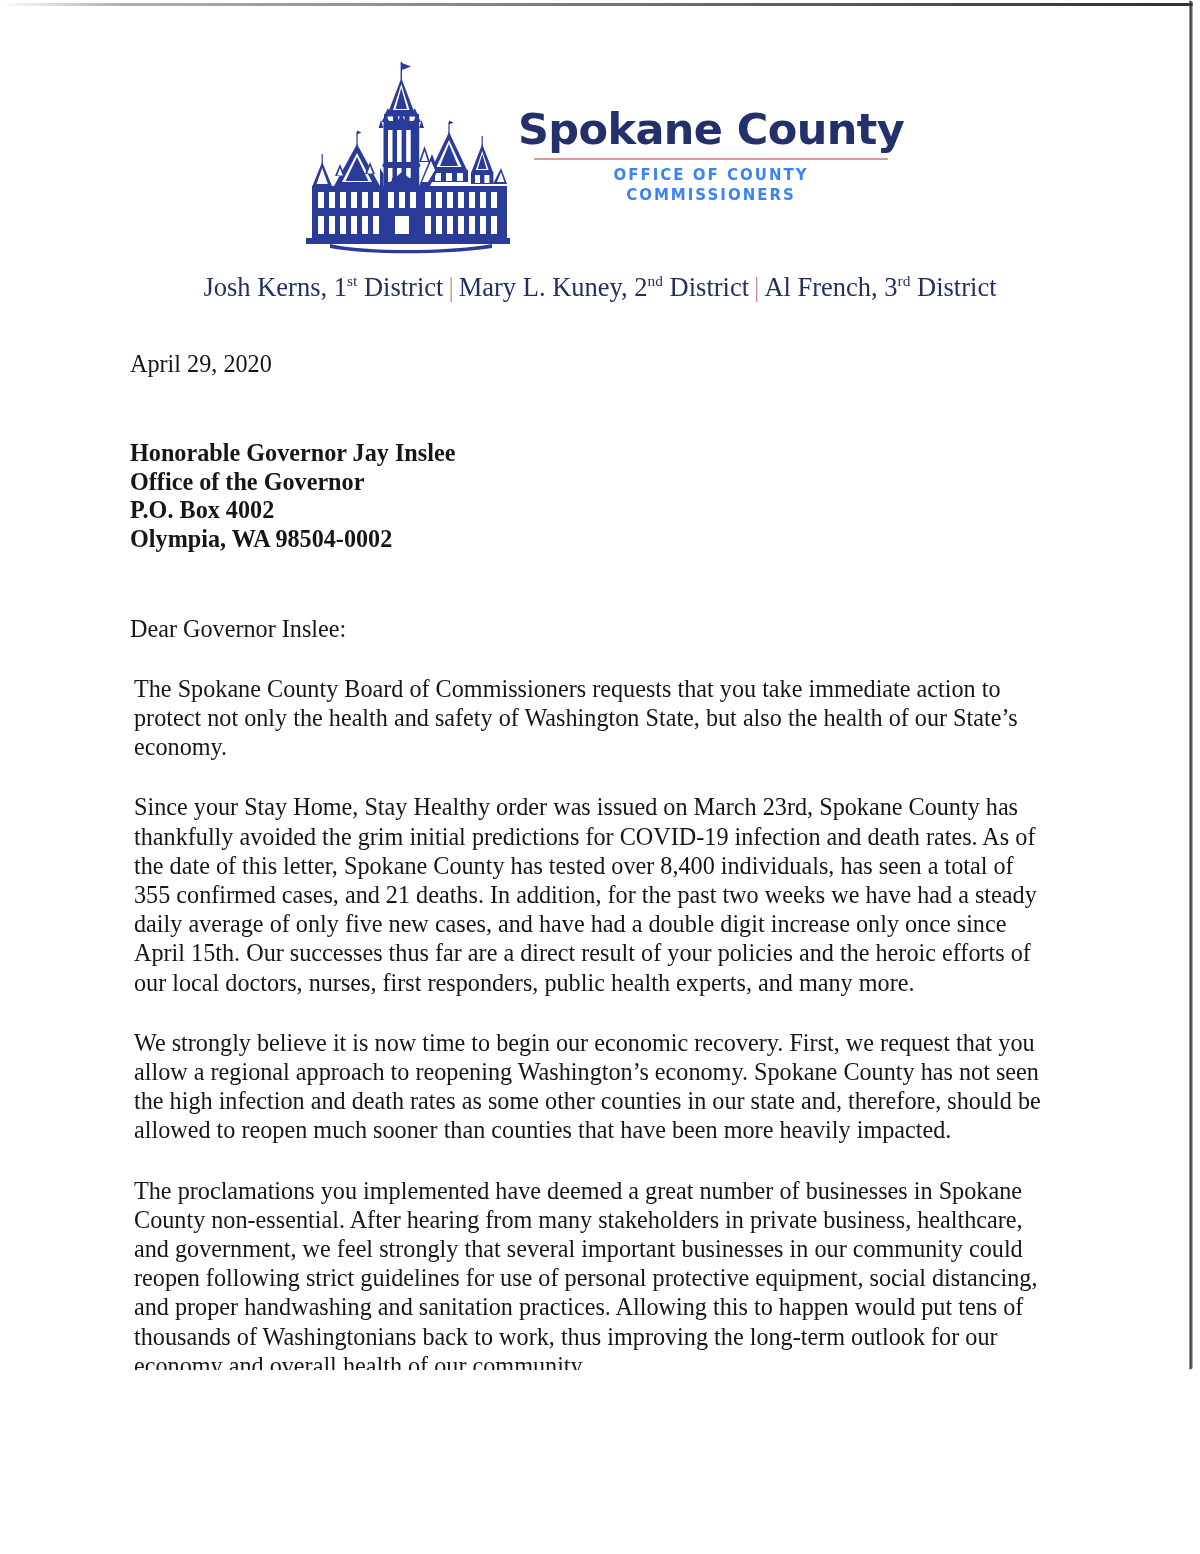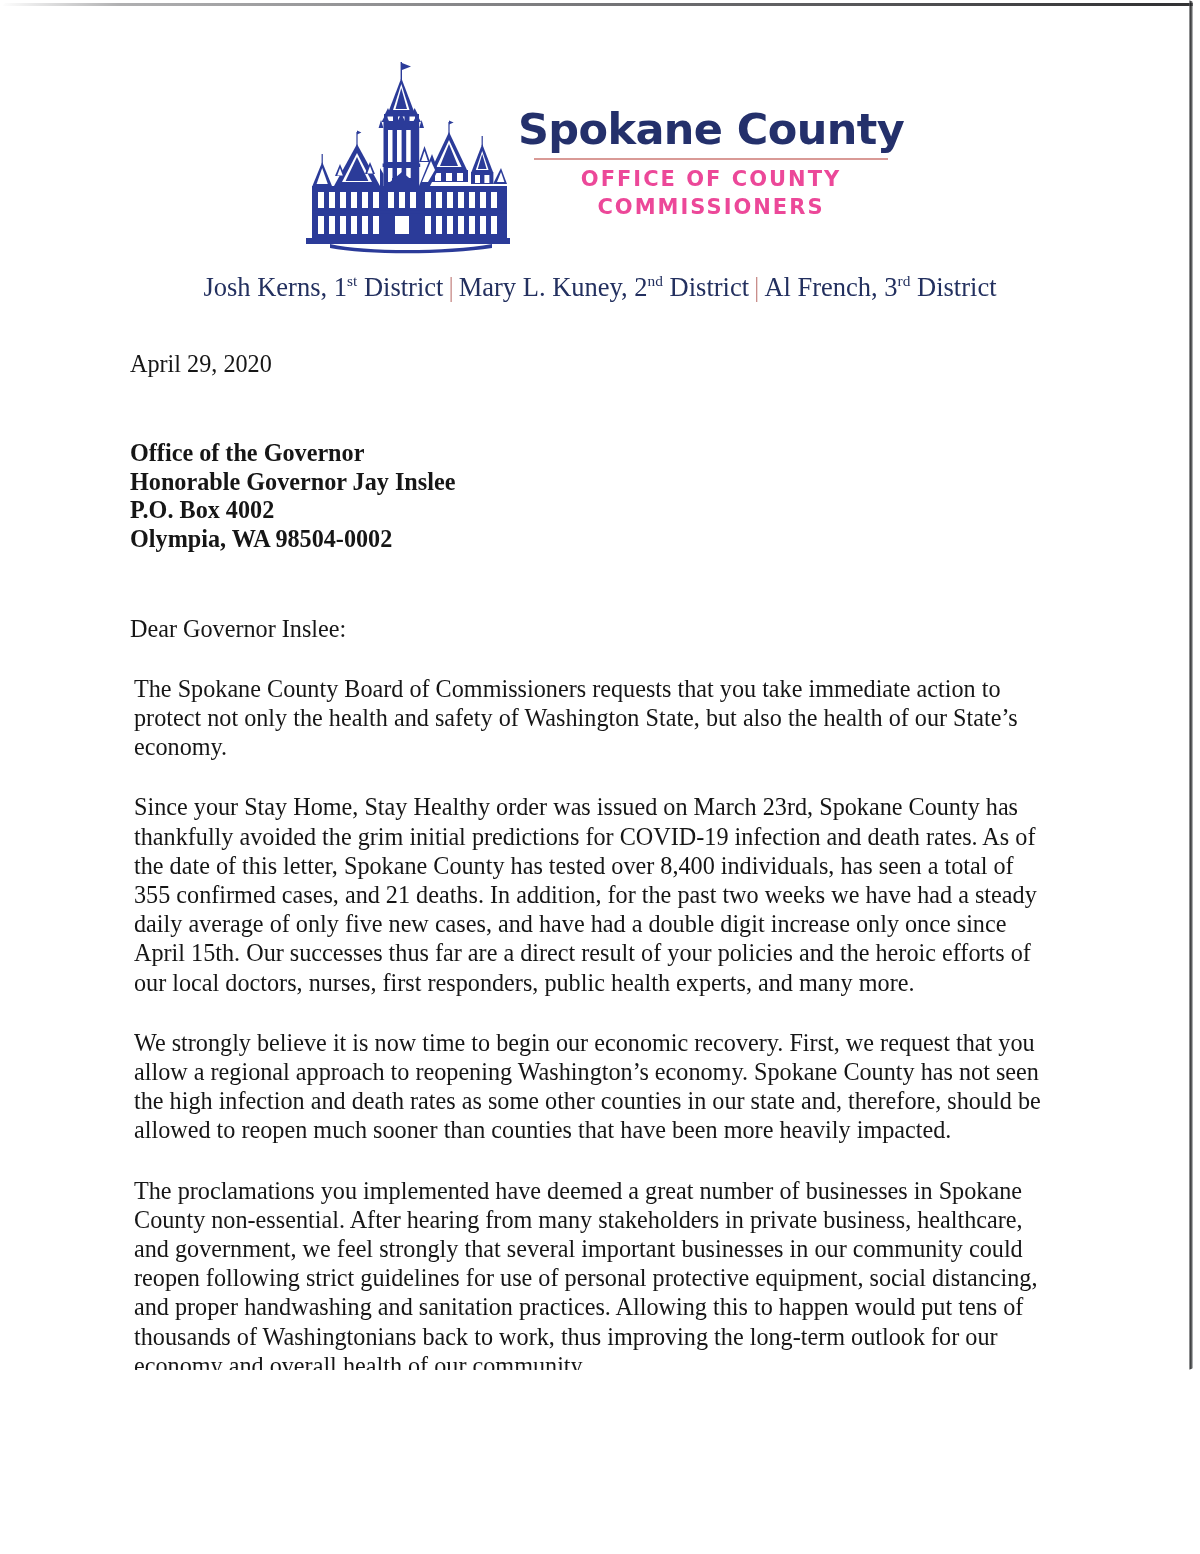--- a/index.html
+++ b/index.html
@@ -76,23 +76,23 @@
     white-space: nowrap;
   }
   .wordmark-rule {
     height: 2px;
     background: #d99a96;
     margin: 7px 16px 6px 16px;
   }
   .wordmark-sub {
     font-family: "DejaVu Sans", "Liberation Sans", sans-serif;
     font-weight: 600;
-    font-size: 21px;
+    font-size: 15px;
     letter-spacing: 2.0px;
-    color: #ec4899;
+    color: #3b82f6;
     line-height: 1.32;
     white-space: nowrap;
   }
 
   
   .commissioners {
     position: absolute;
     top: 272px;
     left: 0;
     width: 1200px;
@@ -289,22 +289,22 @@
   </div>
 
   <div class="commissioners">
     <span>Josh Kerns, 1</span><sup>st</sup><span> District</span><span class="sep">|</span><span>Mary L. Kuney, 2</span><sup>nd</sup><span> District</span><span class="sep">|</span><span>Al French, 3</span><sup>rd</sup><span> District</span>
   </div>
 
   <div class="body">
     <p class="date">April 29, 2020</p>
 
     <div class="recipient">
+      <div>Honorable Governor Jay Inslee</div>
       <div>Office of the Governor</div>
-      <div>Honorable Governor Jay Inslee</div>
       <div>P.O. Box 4002</div>
       <div>Olympia, WA 98504-0002</div>
     </div>
 
     <p class="salutation">Dear Governor Inslee:</p>
 
     <p class="para">The Spokane County Board of Commissioners requests that you take immediate action to protect not only the health and safety of Washington State, but also the health of our State’s economy.</p>
     <p class="para">Since your Stay Home, Stay Healthy order was issued on March 23rd, Spokane County has thankfully avoided the grim initial predictions for COVID-19 infection and death rates. As of the date of this letter, Spokane County has tested over 8,400 individuals, has seen a total of 355 confirmed cases, and 21 deaths. In addition, for the past two weeks we have had a steady daily average of only five new cases, and have had a double digit increase only once since April 15th. Our successes thus far are a direct result of your policies and the heroic efforts of our local doctors, nurses, first responders, public health experts, and many more.</p>
     <p class="para">We strongly believe it is now time to begin our economic recovery. First, we request that you allow a regional approach to reopening Washington’s economy. Spokane County has not seen the high infection and death rates as some other counties in our state and, therefore, should be allowed to reopen much sooner than counties that have been more heavily impacted.</p>
     <p class="para">The proclamations you implemented have deemed a great number of businesses in Spokane County non-essential. After hearing from many stakeholders in private business, healthcare, and government, we feel strongly that several important businesses in our community could reopen following strict guidelines for use of personal protective equipment, social distancing, and proper handwashing and sanitation practices. Allowing this to happen would put tens of thousands of Washingtonians back to work, thus improving the long-term outlook for our economy and overall health of our community.</p>

